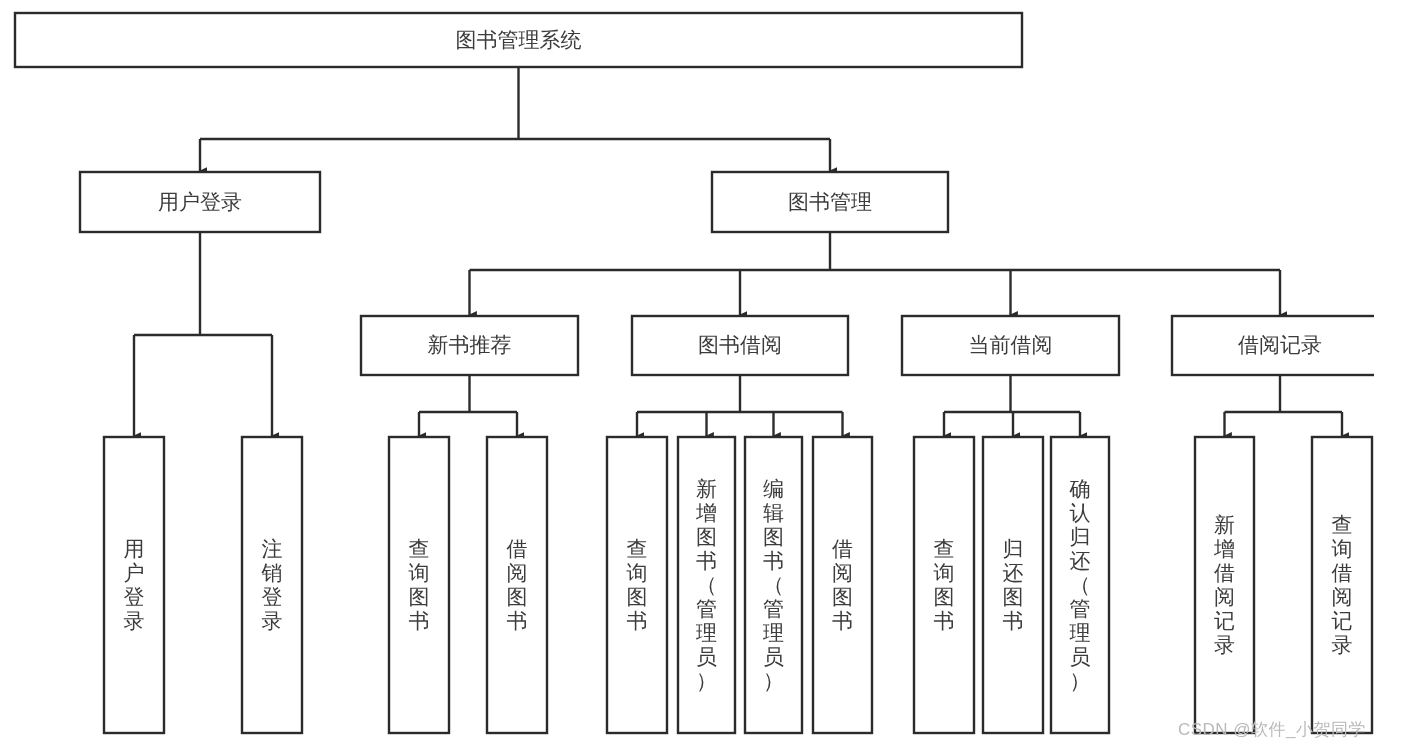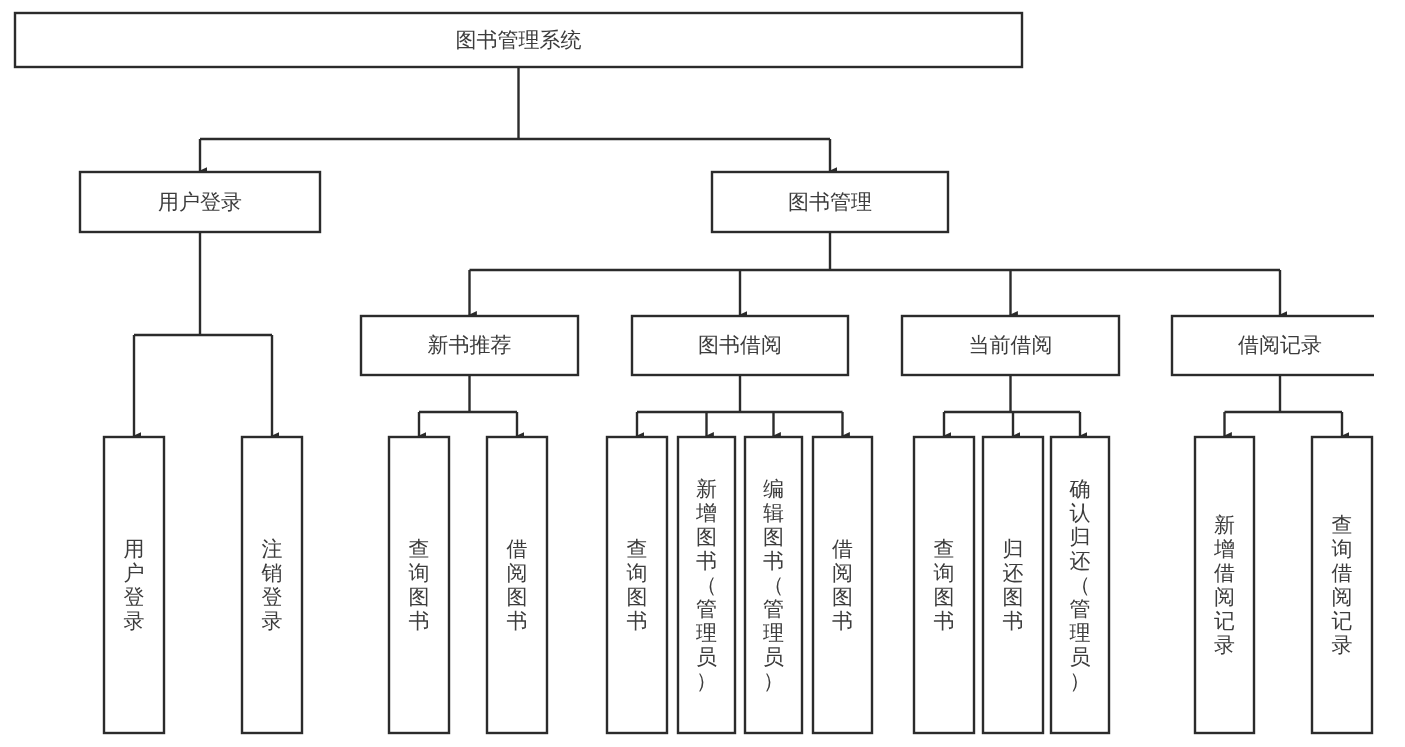--- a/index.html
+++ b/index.html
@@ -185,13 +185,14 @@
           <rect x="1195" y="437" width="59" height="296" class="node-box"></rect>
           <text x="1224.5" y="532" class="node-label-v"><tspan x="1224.5" dy="0">新</tspan><tspan x="1224.5" dy="24">增</tspan><tspan x="1224.5" dy="24">借</tspan><tspan x="1224.5" dy="24">阅</tspan><tspan x="1224.5" dy="24">记</tspan><tspan x="1224.5" dy="24">录</tspan></text>
         </g>
         <g>
           <rect x="1312" y="437" width="60" height="296" class="node-box"></rect>
           <text x="1342" y="532" class="node-label-v"><tspan x="1342" dy="0">查</tspan><tspan x="1342" dy="24">询</tspan><tspan x="1342" dy="24">借</tspan><tspan x="1342" dy="24">阅</tspan><tspan x="1342" dy="24">记</tspan><tspan x="1342" dy="24">录</tspan></text>
         </g>
       </g>
   </svg>
 
+  <div class="watermark">CSDN @软件_小贺同学</div>
 </div>
 
 </body></html>

